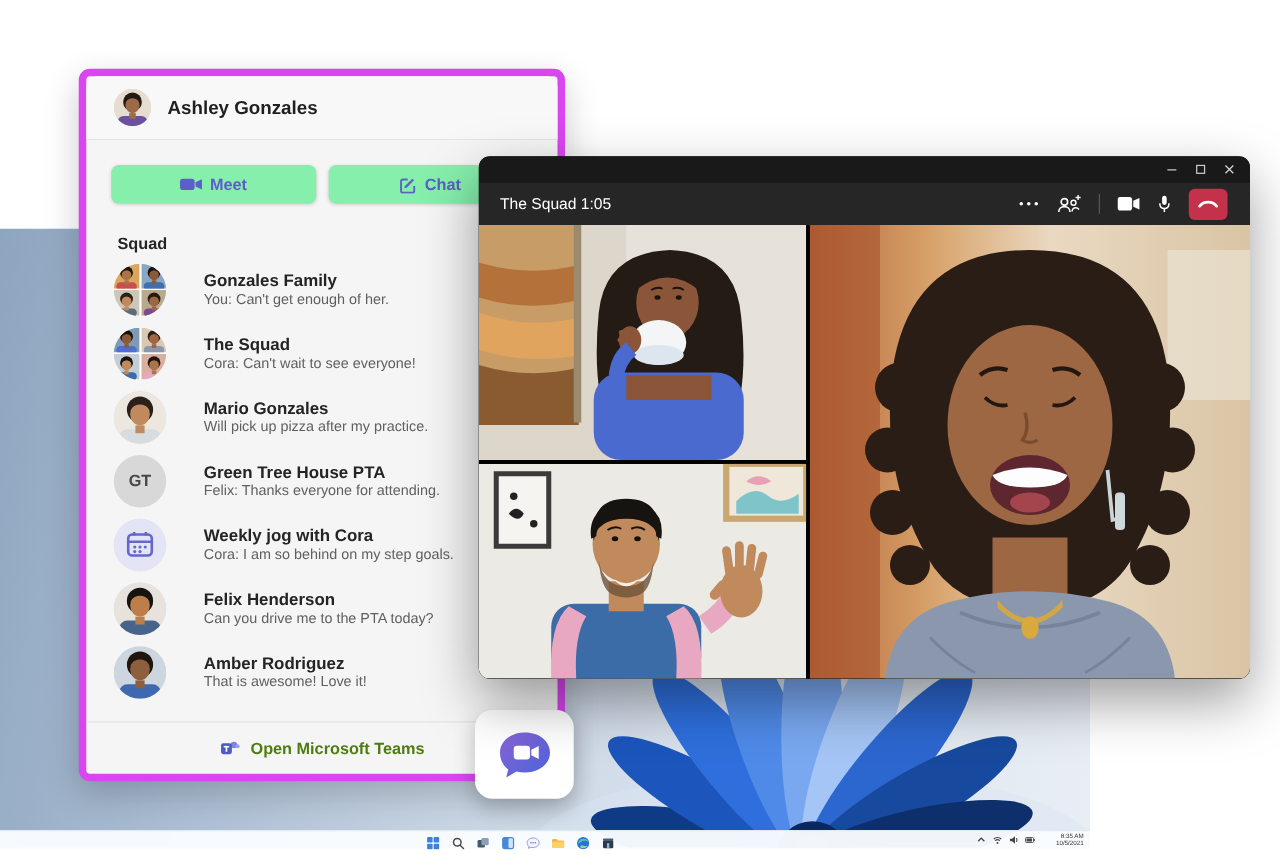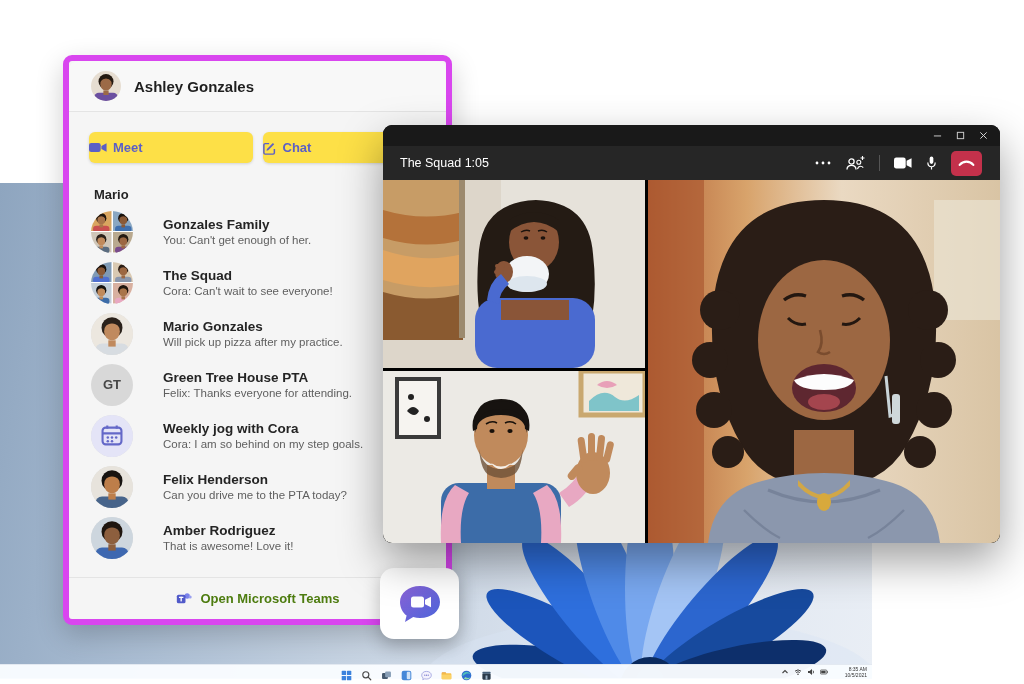--- a/index.html
+++ b/index.html
@@ -19,22 +19,22 @@
   .clock{position:absolute;right:5px;top:1px;text-align:right;font-size:5px;line-height:6px;color:#333;}
 
   
   .panel{position:absolute;left:63px;top:55px;width:377px;height:558px;background:#f5f5f5;
          border:6px solid #d946ef;border-radius:9px;box-shadow:0 10px 28px rgba(0,0,0,.20);}
   .panel-header{height:50px;display:flex;align-items:center;padding-left:22px;
                 border-bottom:1px solid #e4e4e4;background:#f8f8f8;border-radius:9px 9px 0 0;}
   .avatar-sm{width:30px;height:30px;border-radius:50%;overflow:hidden;flex:0 0 auto;}
   .user-name{margin-left:13px;font-size:15px;font-weight:bold;color:#1f1f1f;}
   .btn-row{display:flex;gap:10px;padding:20px 20px 0 20px;}
-  .pill-btn{flex:1;height:31px;background:#fde047;border-radius:6px;box-shadow:0 1px 3px rgba(0,0,0,.14);
-            display:flex;align-items:center;gap:6px;
+  .pill-btn{flex:1;height:31px;background:#86efac;border-radius:6px;box-shadow:0 1px 3px rgba(0,0,0,.14);
+            display:flex;align-items:center;justify-content:center;gap:6px;
             color:var(--accent,#5b5fc7);font-size:13px;font-weight:bold;cursor:pointer;}
   .recent-label{margin:24px 0 6px 25px;font-size:13px;font-weight:bold;color:#242424;}
   .recent-list{position:absolute;left:0;top:145px;width:100%;}
   .conv-row{display:flex;align-items:center;gap:30px;height:51px;padding-left:22px;}
   .avatar{width:42px;height:42px;border-radius:50%;overflow:hidden;flex:0 0 auto;background:#ddd;}
   .avatar.grid{display:grid;grid-template-columns:1fr 1fr;grid-template-rows:1fr 1fr;gap:1px;background:#fff;}
   .avatar .cell{overflow:hidden;}
   .avatar.initials{display:flex;align-items:center;justify-content:center;background:#d8d8d8;
                    font-size:13px;font-weight:bold;color:#474747;}
   .conv-text{display:flex;flex-direction:column;gap:2px;}
@@ -185,21 +185,21 @@
         <span>Meet</span>
       </div>
       <div class="pill-btn">
         <svg width="14" height="14" viewBox="0 0 16 16">
           <path d="M13 9 v4.5 a1.5 1.5 0 0 1 -1.5 1.5 h-9 A1.5 1.5 0 0 1 1 13.5 v-9 A1.5 1.5 0 0 1 2.5 3 H7" fill="none" stroke="var(--accent,#5b5fc7)" stroke-width="1.7"></path>
           <path d="M6 10.5 L12.8 3.7 l-1.5-1.5 L4.5 9 4 11z" fill="var(--accent,#5b5fc7)"></path>
         </svg>
         <span>Chat</span>
       </div>
     </div>
-    <div class="recent-label">Mario</div>
+    <div class="recent-label">Squad</div>
     <div class="recent-list">
         <div class="conv-row">
           <div class="avatar grid">
             <div class="cell"><svg viewBox="0 0 40 40" width="100%" height="100%" preserveAspectRatio="none">
     <rect width="40" height="40" fill="#d9a55f"></rect>
     <circle cx="20" cy="14" r="10" fill="#20160e"></circle>
     <ellipse cx="20" cy="17.5" rx="7.5" ry="8.5" fill="#a9744a"></ellipse>
     <path d="M12 14 q8 -8 16 0 l0 -5 q-8 -7 -16 0 z" fill="#20160e"></path>
     <rect x="4" y="29" width="32" height="13" rx="6.5" fill="#c94f4f"></rect>
     <rect x="16.5" y="26" width="7" height="6" fill="#a9744a"></rect>

